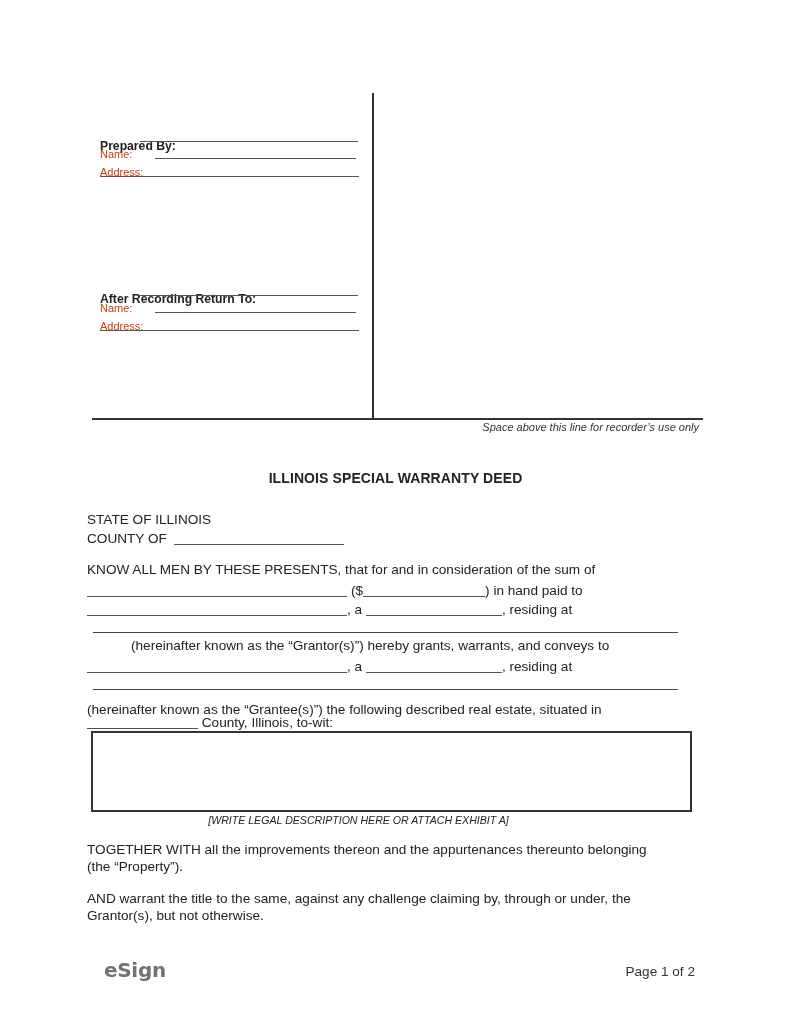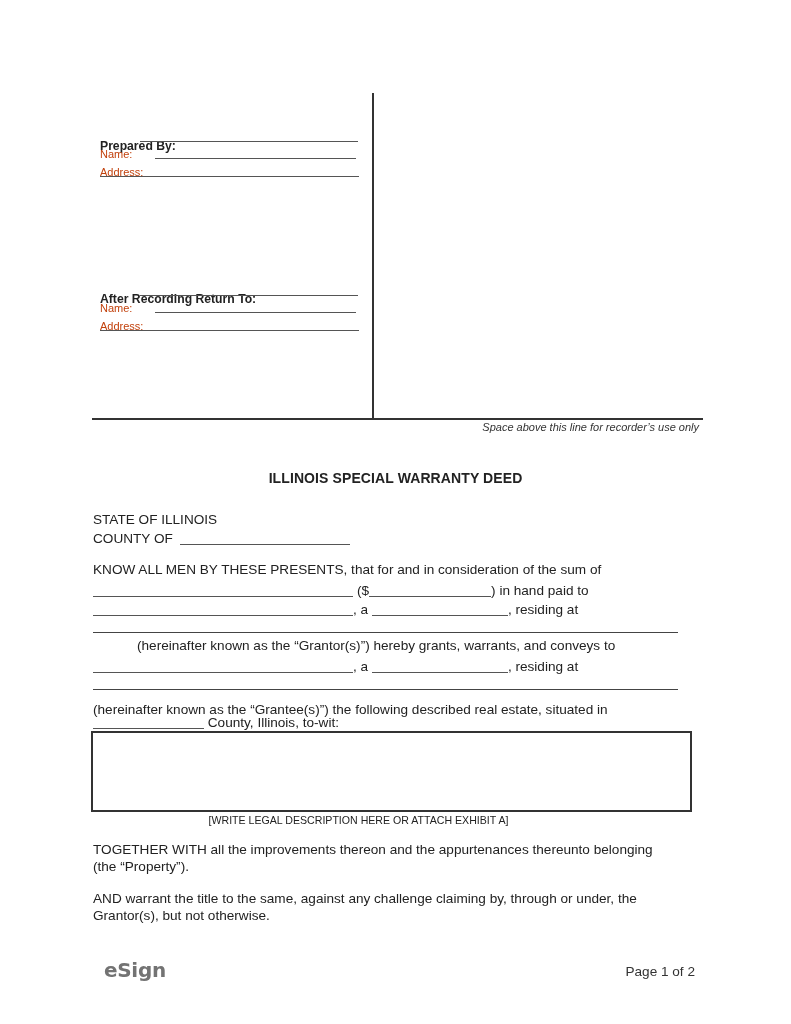--- a/index.html
+++ b/index.html
@@ -15,26 +15,26 @@
     .hdr-field { font-size: 11px; color: #c2410c; white-space: nowrap; margin-top: 20px; }
     .hdr-line { height: 1px; background: #555; }
 
     .vdivider { position: absolute; left: 372px; top: 93px; width: 1.5px; height: 325px; background: #333; }
     .hdivider { position: absolute; left: 92px; top: 418px; width: 611px; height: 1.5px; background: #333; }
 
     .recorder-note { font-style: italic; font-size: 11px; color: #333; right: 92px; top: 421px; text-align: center; }
 
     .title { left: 0; width: 791px; top: 462px; text-align: center; font-weight: bold; font-size: 14px; color: #222; letter-spacing: 0.1px; margin-top: 8px; }
 
-    .body-line { left: 93px; white-space: nowrap; font-size: 13.6px; color: #222; }
+    .body-line { left: 87px; white-space: nowrap; font-size: 13.6px; color: #222; }
 
     .full-line { position: absolute; left: 93px; width: 585px; height: 1px; background: #444; }
 
     .legal-box { position: absolute; left: 91px; top: 731px; width: 601px; height: 81px; border: 2px solid #333; }
-    .legal-caption { left: 0; width: 717px; top: 814px; text-align: center; font-size: 10.6px; color: #222; }
+    .legal-caption { left: 0; width: 717px; top: 814px; text-align: center; font-style: italic; font-size: 10.6px; color: #222; }
 
     .footer-logo { left: 104px; top: 958px; font-family: "DejaVu Sans", sans-serif; font-weight: bold; font-size: 20px; color: #737373; letter-spacing: -0.3px; }
     .footer-page { right: 96px; top: 964px; font-size: 13.6px; color: #333; }
   </style>
 </head>
 <body>
 
 <div>
   <div class="abs hdr-label" style="left:100px; top:95px;">Prepared By:</div>
 

